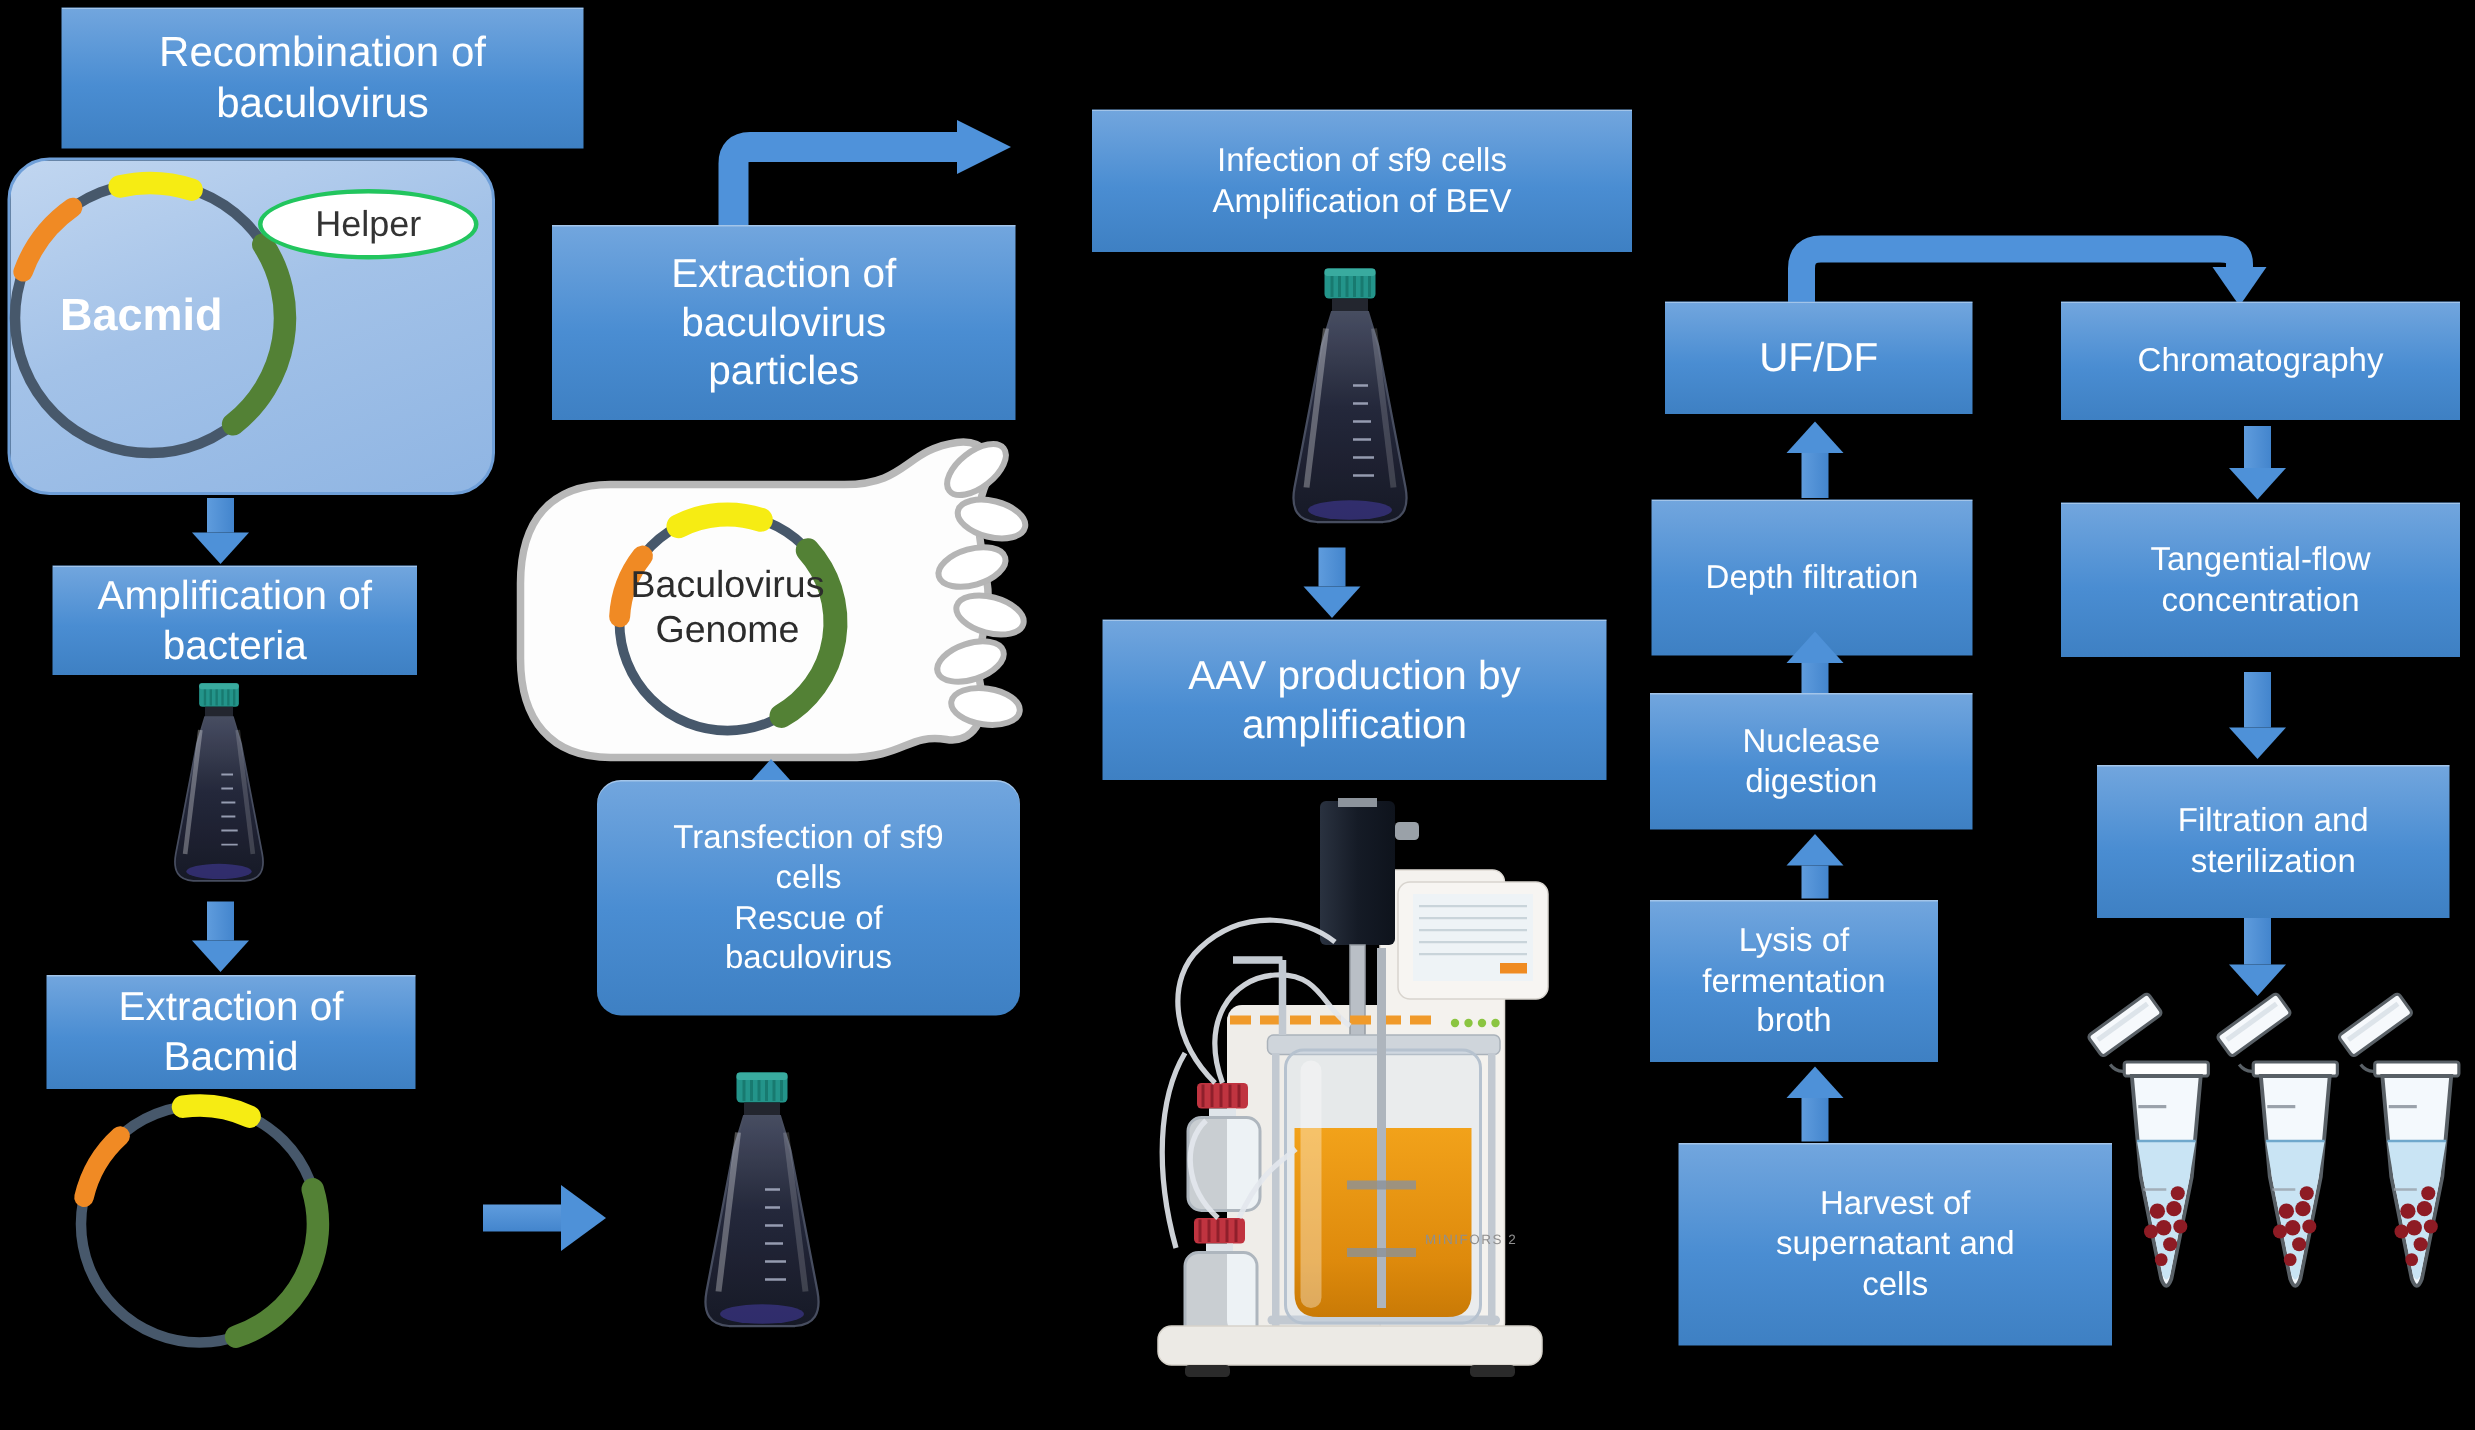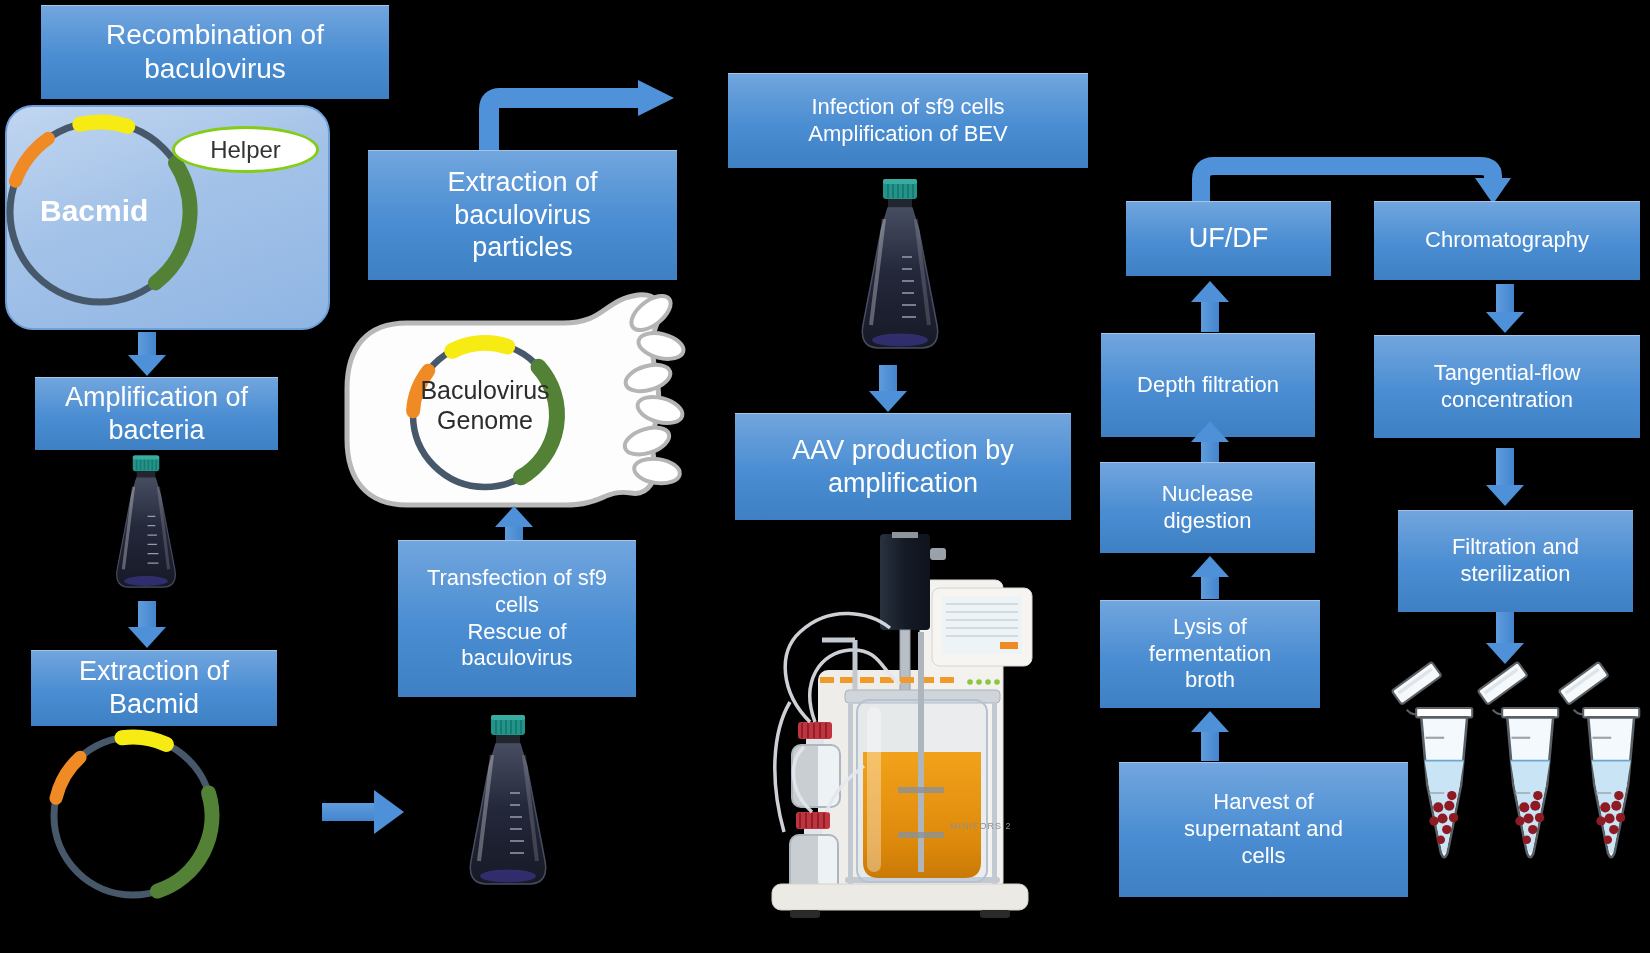--- a/index.html
+++ b/index.html
@@ -24,21 +24,21 @@
   .arrow-right{position:absolute;display:flex;flex-direction:row;align-items:center;}
   .arrow-right .shaft{height:18px;flex:1;background:linear-gradient(180deg,#5f9cdd,#4385cd);}
   .arrow-right .head{width:0;height:0;border-top:22px solid transparent;border-bottom:22px solid transparent;border-left:30px solid #4e91d8;}
   .panel{
     position:absolute;left:5px;top:105px;width:325px;height:225px;border-radius:28px;
     background:linear-gradient(160deg,#c1d6f0 0%,#a3c2e8 45%,#8fb5e3 100%);
     border:2px solid #6f9fd8;box-sizing:border-box;
   }
   .helper{
     position:absolute;left:172px;top:126px;width:147px;height:47px;border-radius:50%;
-    background:#fff;border:3px solid #84cc16;box-sizing:border-box;
+    background:#fff;border:3px solid #22c55e;box-sizing:border-box;
     display:flex;align-items:center;justify-content:center;font-size:24px;color:#333;
   }
   .bacmid-label{position:absolute;left:40px;top:194px;width:130px;font-size:30px;font-weight:bold;color:#fff;}
   .genome-label{
     position:absolute;left:407px;top:376px;width:156px;text-align:center;
     font-size:25px;line-height:1.18;color:#2c2c2c;white-space:pre-line;
   }
   .model-label{position:absolute;left:950px;top:821px;width:70px;font-size:9px;color:#8f8f8f;letter-spacing:1px;}
   svg{position:absolute;overflow:visible;}
 </style>
@@ -183,21 +183,21 @@
     <path d="M 131.5 29.8 A 72 72 0 0 1 114 140.3" fill="none" stroke="#538135" stroke-width="16" stroke-linecap="round"></path>
   </svg>
   <div class="genome-label">Baculovirus
 Genome</div>
 
   <div class="arrow up" style="left:495px;top:506px;height:46px;width:38px;">
       <div class="head"></div>
       <div class="shaft"></div>
     </div>
 
-  <div class="box" style="left:398px;top:540px;width:238px;height:157px;">
+  <div class="box" style="left:398px;top:520px;width:282px;height:157px;border-radius:16px;">
     <span>Transfection of sf9
 cells
 Rescue of
 baculovirus</span>
   </div>
 
   <svg style="left:458px;top:713px;" width="100" height="190" viewBox="0 0 100 190">
       <use href="#flask"></use>
     </svg>
 
@@ -270,21 +270,21 @@
     <rect x="30" y="378" width="30" height="8" rx="3" fill="#2a2a2a"></rect>
     <rect x="220" y="378" width="30" height="8" rx="3" fill="#2a2a2a"></rect>
   </svg>
   <div class="model-label">MINIFORS 2</div>
 
   <svg style="left:1160px;top:150px;" width="370" height="60" viewBox="0 0 370 60">
     <path d="M 41 60 L 41 29 Q 41 16 54 16 L 320 16 Q 333 16 333 26 L 333 30" fill="none" stroke="#4f92da" stroke-width="18" stroke-linejoin="round"></path>
     <polygon points="315,28 351,28 333,54" fill="#4f92da"></polygon>
   </svg>
 
-  <div class="box f27" style="left:1110px;top:201px;width:205px;height:75px;margin-left:16px;">
+  <div class="box f27" style="left:1110px;top:201px;width:205px;height:75px;">
     <span>UF/DF</span>
   </div>
 
   <div class="box" style="left:1374px;top:201px;width:266px;height:79px;">
     <span>Chromatography</span>
   </div>
 
   <div class="arrow up" style="left:1191px;top:281px;height:51px;width:38px;">
       <div class="head"></div>
       <div class="shaft"></div>
@@ -327,21 +327,21 @@
   <div class="arrow up" style="left:1191px;top:556px;height:43px;width:38px;">
       <div class="head"></div>
       <div class="shaft"></div>
     </div>
 
   <div class="arrow down" style="left:1486px;top:612px;height:52px;width:38px;">
       <div class="shaft"></div>
       <div class="head"></div>
     </div>
 
-  <div class="box" style="left:1100px;top:600px;width:220px;height:108px;">
+  <div class="box" style="left:1100px;top:600px;width:192px;height:108px;">
     <span>Lysis of
 fermentation
 broth</span>
   </div>
 
   <div class="arrow up" style="left:1191px;top:711px;height:50px;width:38px;">
       <div class="head"></div>
       <div class="shaft"></div>
     </div>
 

